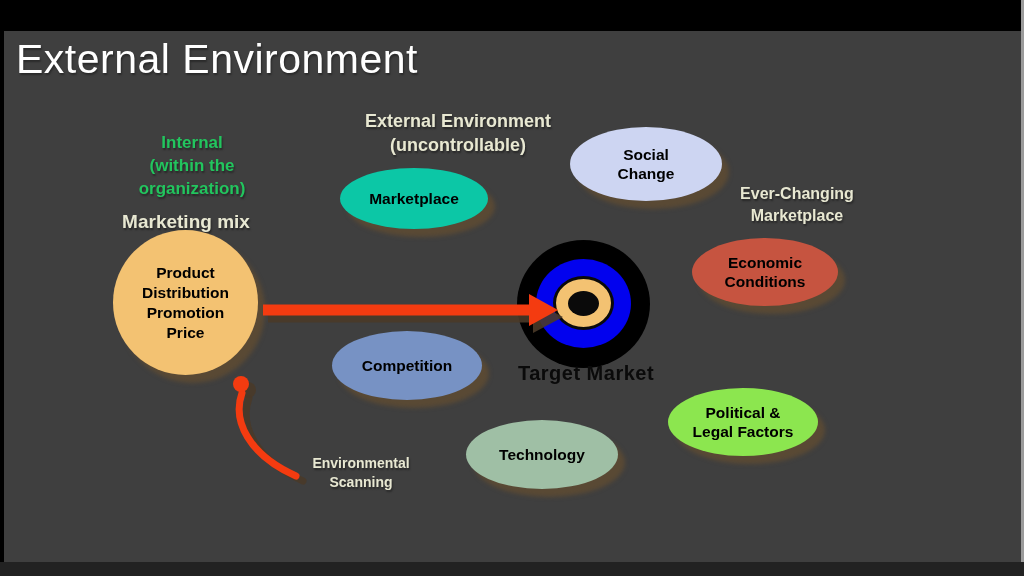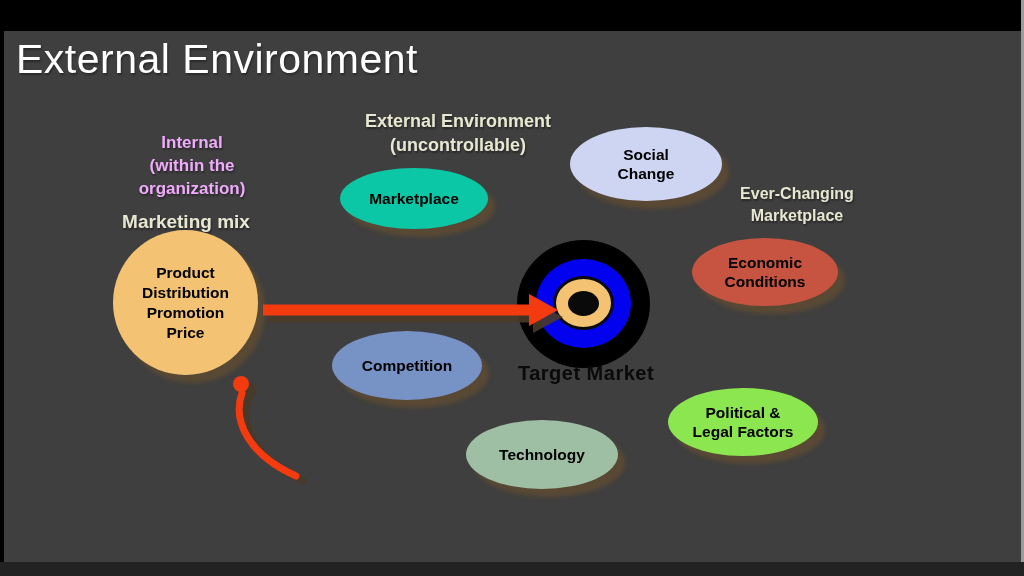--- a/index.html
+++ b/index.html
@@ -86,32 +86,34 @@
 <body>
 
 <div class="slide" style="background-color: rgb(63, 63, 63);">
 
   <div class="bar-top" style="background-color: rgb(0, 0, 0);"></div>
   <div class="bar-left" style="background-color: rgb(0, 0, 0);"></div>
   <div class="bar-right" style="background-color: rgb(155, 155, 155);"></div>
 
   <div class="title" style="color: rgb(255, 255, 255);">External Environment</div>
 
-  <div class="cream lbl-internal" style="color: #f0abfc;">Internal
+  <div class="cream lbl-internal" style="color: #22c55e;">Internal
 (within the
 organization)</div>
 
   <div class="cream lbl-marketing" style="color: rgb(232, 232, 210);">Marketing mix</div>
 
   <div class="cream lbl-external" style="color: rgb(232, 232, 210);">External Environment
 (uncontrollable)</div>
 
   <div class="cream lbl-everchanging" style="color: rgb(232, 232, 210);">Ever-Changing
 Marketplace</div>
 
+  <div class="cream lbl-envscan" style="color: rgb(232, 232, 210);">Environmental
+Scanning</div>
 
   <div class="oval mix-circle" style="background-color: rgb(243, 194, 114);">
     <span>Product
 Distribution
 Promotion
 Price</span>
   </div>
 
   <div class="oval oval-demographics" style="background-color: rgb(12, 199, 166);">
     <span>Marketplace</span>

